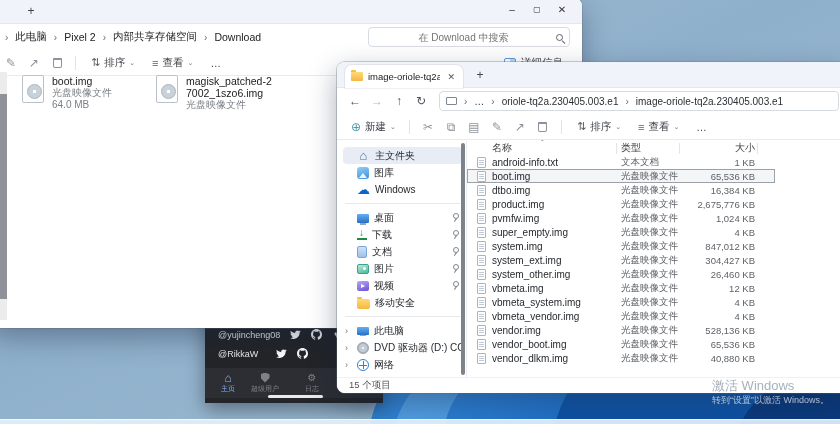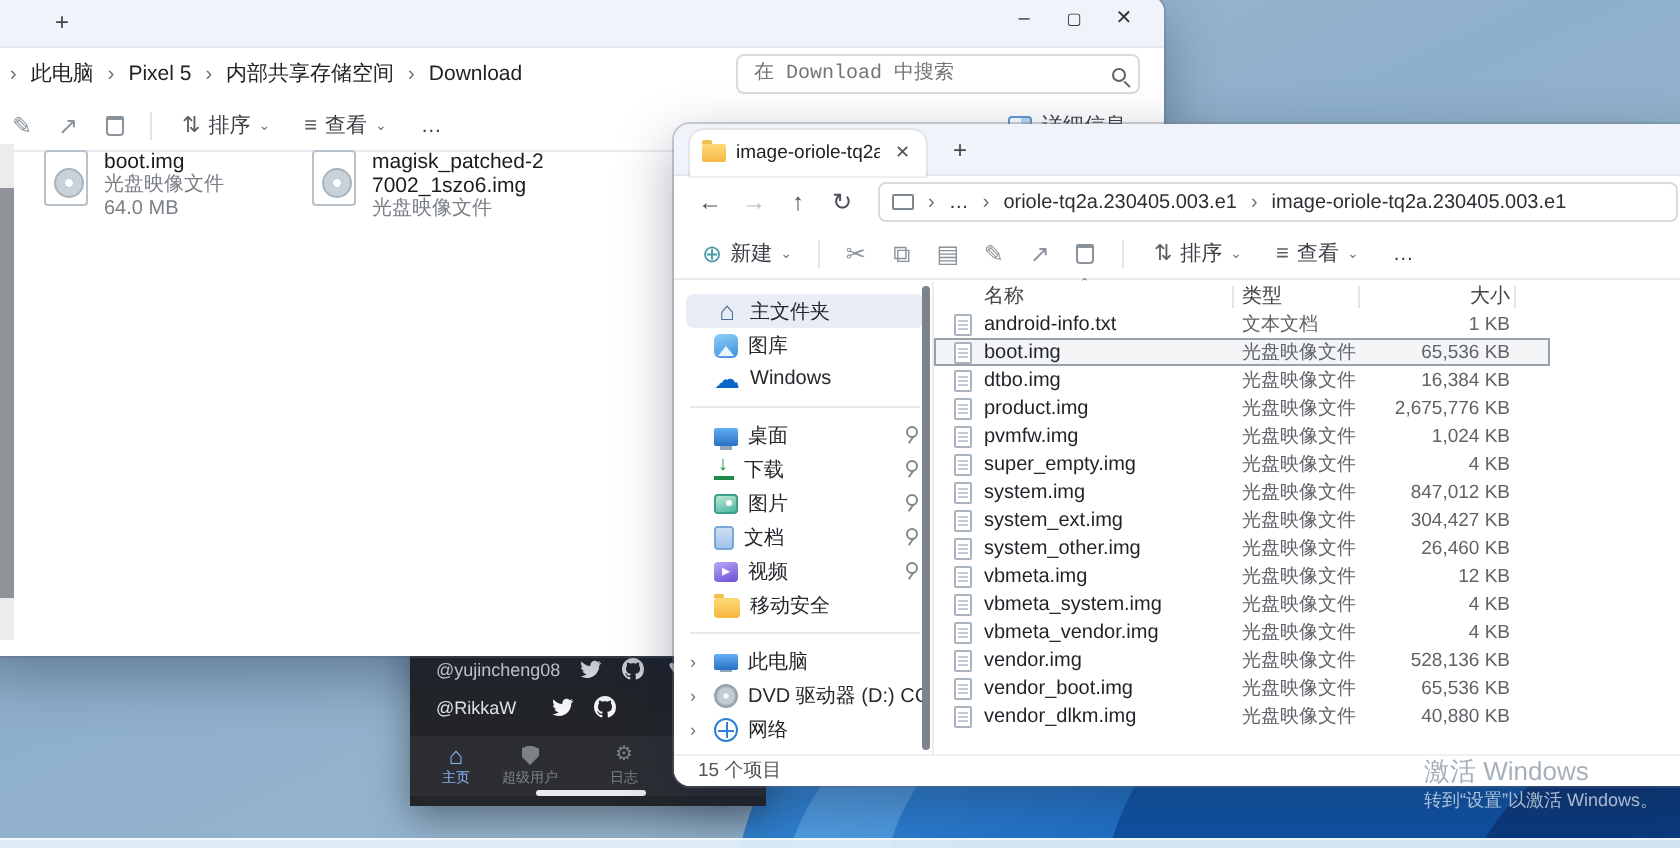--- a/index.html
+++ b/index.html
@@ -28,21 +28,21 @@
   .wc{position:absolute;top:3px;width:24px;height:18px;text-align:center;line-height:18px;
     font-size:10px;color:#333;}
   .wc.close{right:8px;}.wc.max{right:33px;font-size:8px;}.wc.min{right:58px;}
   .navrow{height:26px;display:flex;align-items:center;background:#fff;position:relative;padding-left:14px;}
   .crumbs{display:flex;align-items:center;gap:2px;white-space:nowrap;overflow:hidden;max-width:330px;}
   .chev{color:#6b7077;font-size:10px;padding:0 3px;}
   .crumb{color:#222;font-size:10.5px;padding:1px 2px;}
   .searchbox{position:absolute;left:380px;top:3px;width:202px;height:20px;border:1px solid #d8dce2;
     border-radius:4px;background:#fff;display:flex;align-items:center;padding:0 6px;}
   .searchbox input{border:none;outline:none;background:transparent;flex:1;font-size:10px;color:#555;
-    font-family:Liberation Mono, monospace;min-width:0;}
+    font-family:Liberation Sans, sans-serif;min-width:0;text-align:center;}
   .mag{width:7px;height:7px;border:1.4px solid #5f6368;border-radius:50%;position:relative;flex:none;margin-left:4px;}
   .mag::after{content:"";position:absolute;width:1.4px;height:4px;background:#5f6368;left:6px;top:5px;transform:rotate(-45deg);}
   .toolbar{height:26px;display:flex;align-items:center;border-bottom:1px solid #e8eaee;background:#fff;
     padding-left:14px;position:relative;gap:5px;color:#5a5f66;}
   .tbi{width:18px;height:18px;display:inline-flex;align-items:center;justify-content:center;
     font-size:12px;color:#8b929b;flex:none;}
   .tb-trash{width:9px;height:10px;border:1px solid #8b929b;border-top:2.5px solid #8b929b;border-radius:1px 1px 2px 2px;}
   .tbsep{width:1px;height:14px;background:#e0e3e8;margin:0 4px;flex:none;}
   .tbtn{display:inline-flex;align-items:center;gap:4px;padding:2px 6px;border-radius:4px;color:#3b3f45;font-size:10.5px;}
   .tbtn .g{color:#5a5f66;font-size:11px;}
@@ -271,21 +271,21 @@
       <div class="wc min">–</div>
       <div class="wc max">▢</div>
       <div class="wc close">✕</div>
     </div>
     <div class="navrow">
       <div class="crumbs">
   <span class="chev">›</span>
   <span class="crumb">此电脑</span>
 
   <span class="chev">›</span>
-  <span class="crumb">Pixel 5</span>
+  <span class="crumb">Pixel 2</span>
 
   <span class="chev">›</span>
   <span class="crumb">内部共享存储空间</span>
 
   <span class="chev">›</span>
   <span class="crumb">Download</span>
 </div>
       <div class="searchbox">
         <input placeholder="在 Download 中搜索" style="">
         <span class="mag"></span>
@@ -424,29 +424,29 @@
 
   <div class="side-item">
 
     <span class="ic ic-download"></span>
     <span class="lbl">下载</span>
     <span class="pin"></span>
   </div>
 
   <div class="side-item">
 
+    <span class="ic ic-docs"></span>
+    <span class="lbl">文档</span>
+    <span class="pin"></span>
+  </div>
+
+  <div class="side-item">
+
     <span class="ic ic-pictures"></span>
     <span class="lbl">图片</span>
-    <span class="pin"></span>
-  </div>
-
-  <div class="side-item">
-
-    <span class="ic ic-docs"></span>
-    <span class="lbl">文档</span>
     <span class="pin"></span>
   </div>
 
 
   <div class="side-item">
 
     <span class="ic ic-videos"></span>
     <span class="lbl">视频</span>
     <span class="pin"></span>
   </div>

